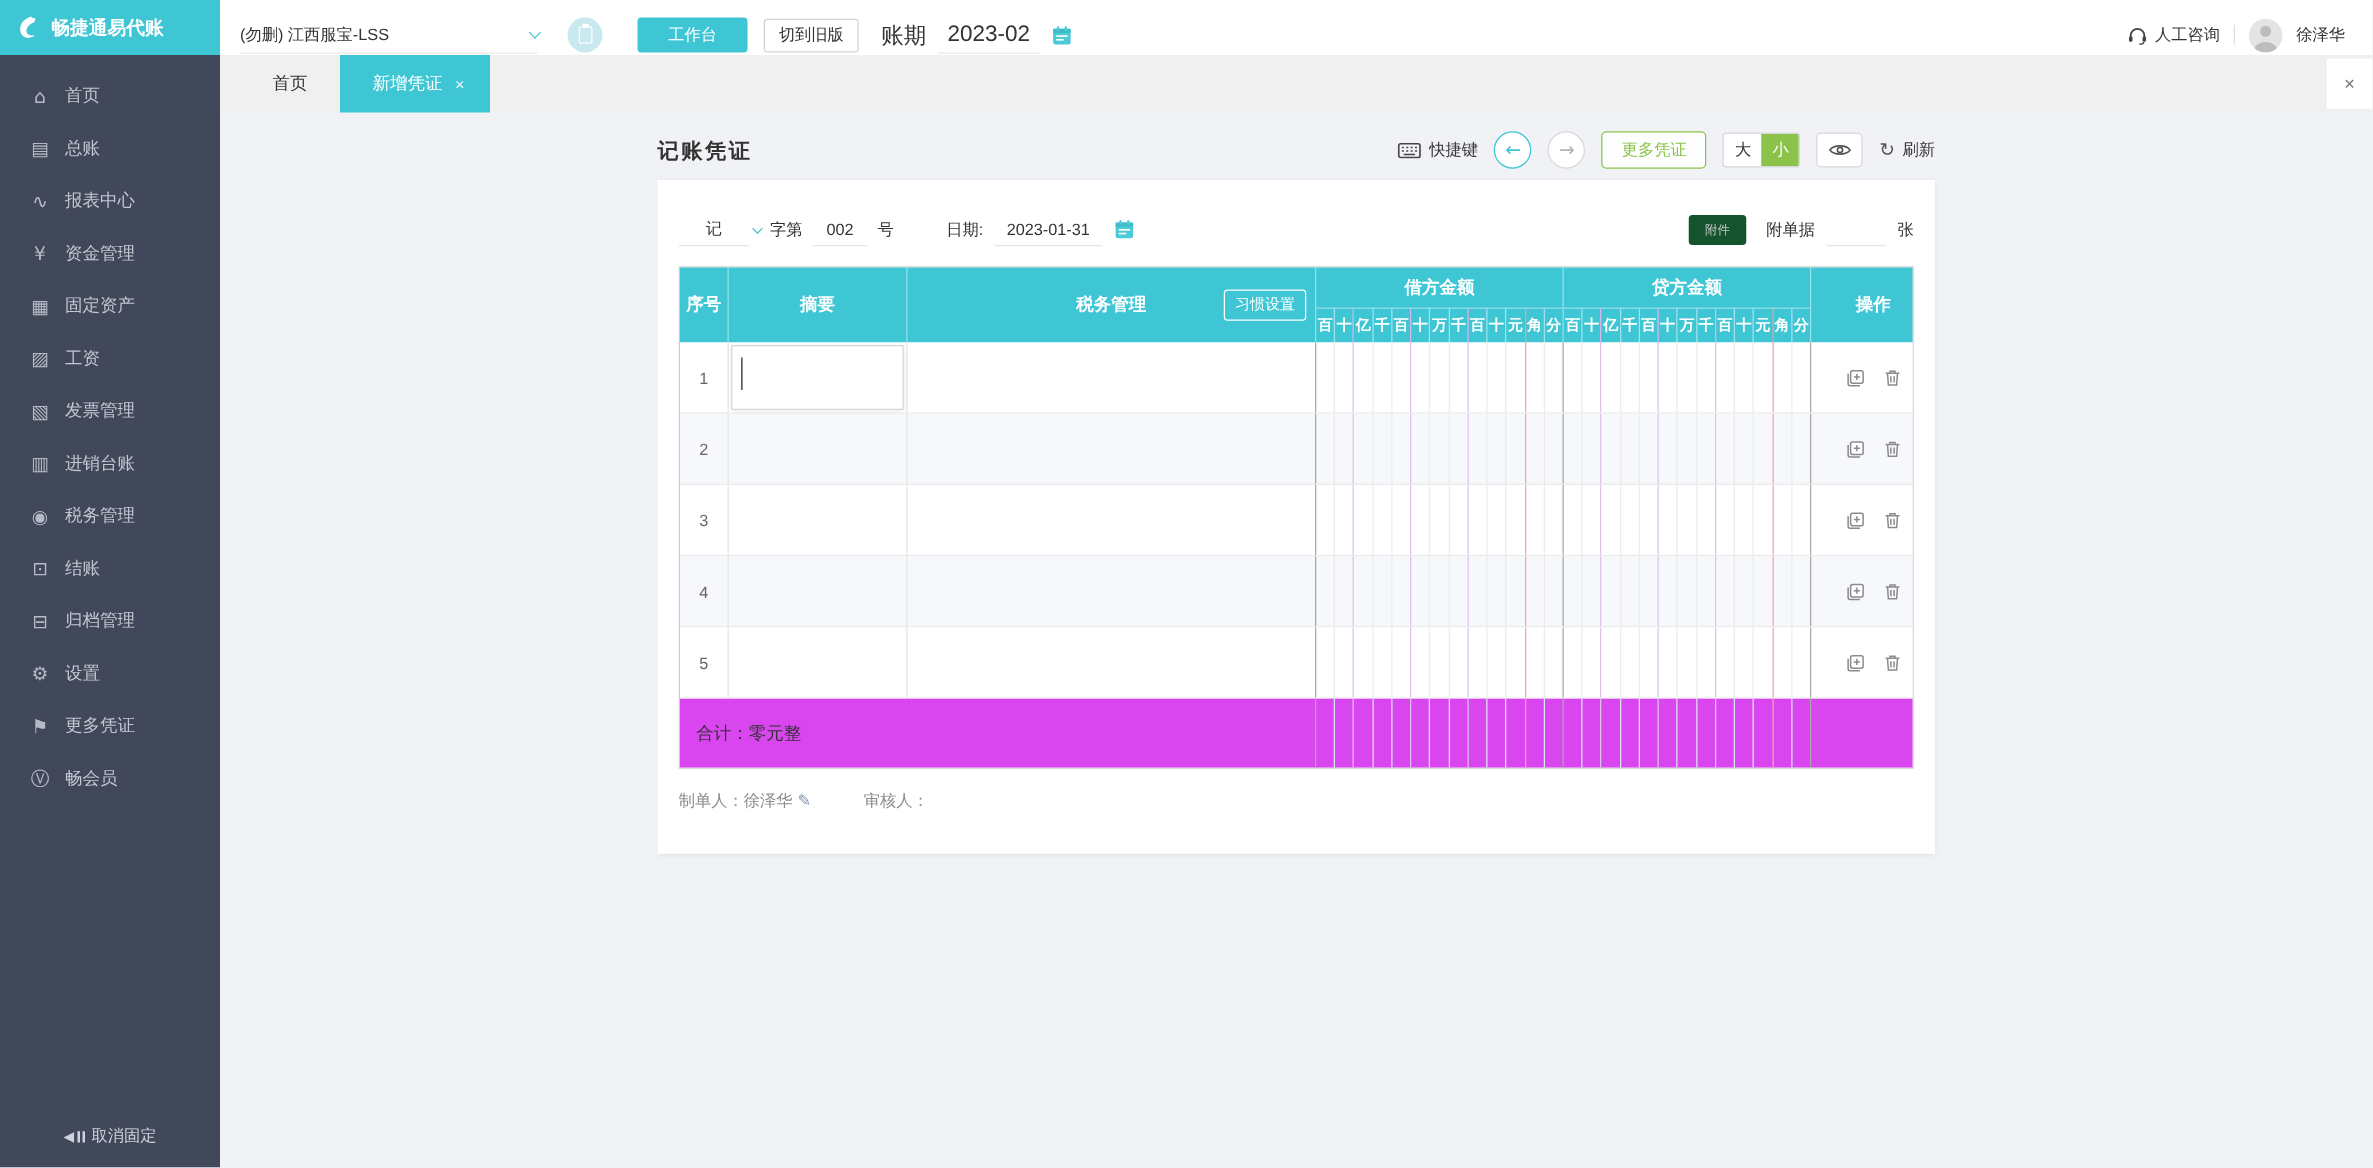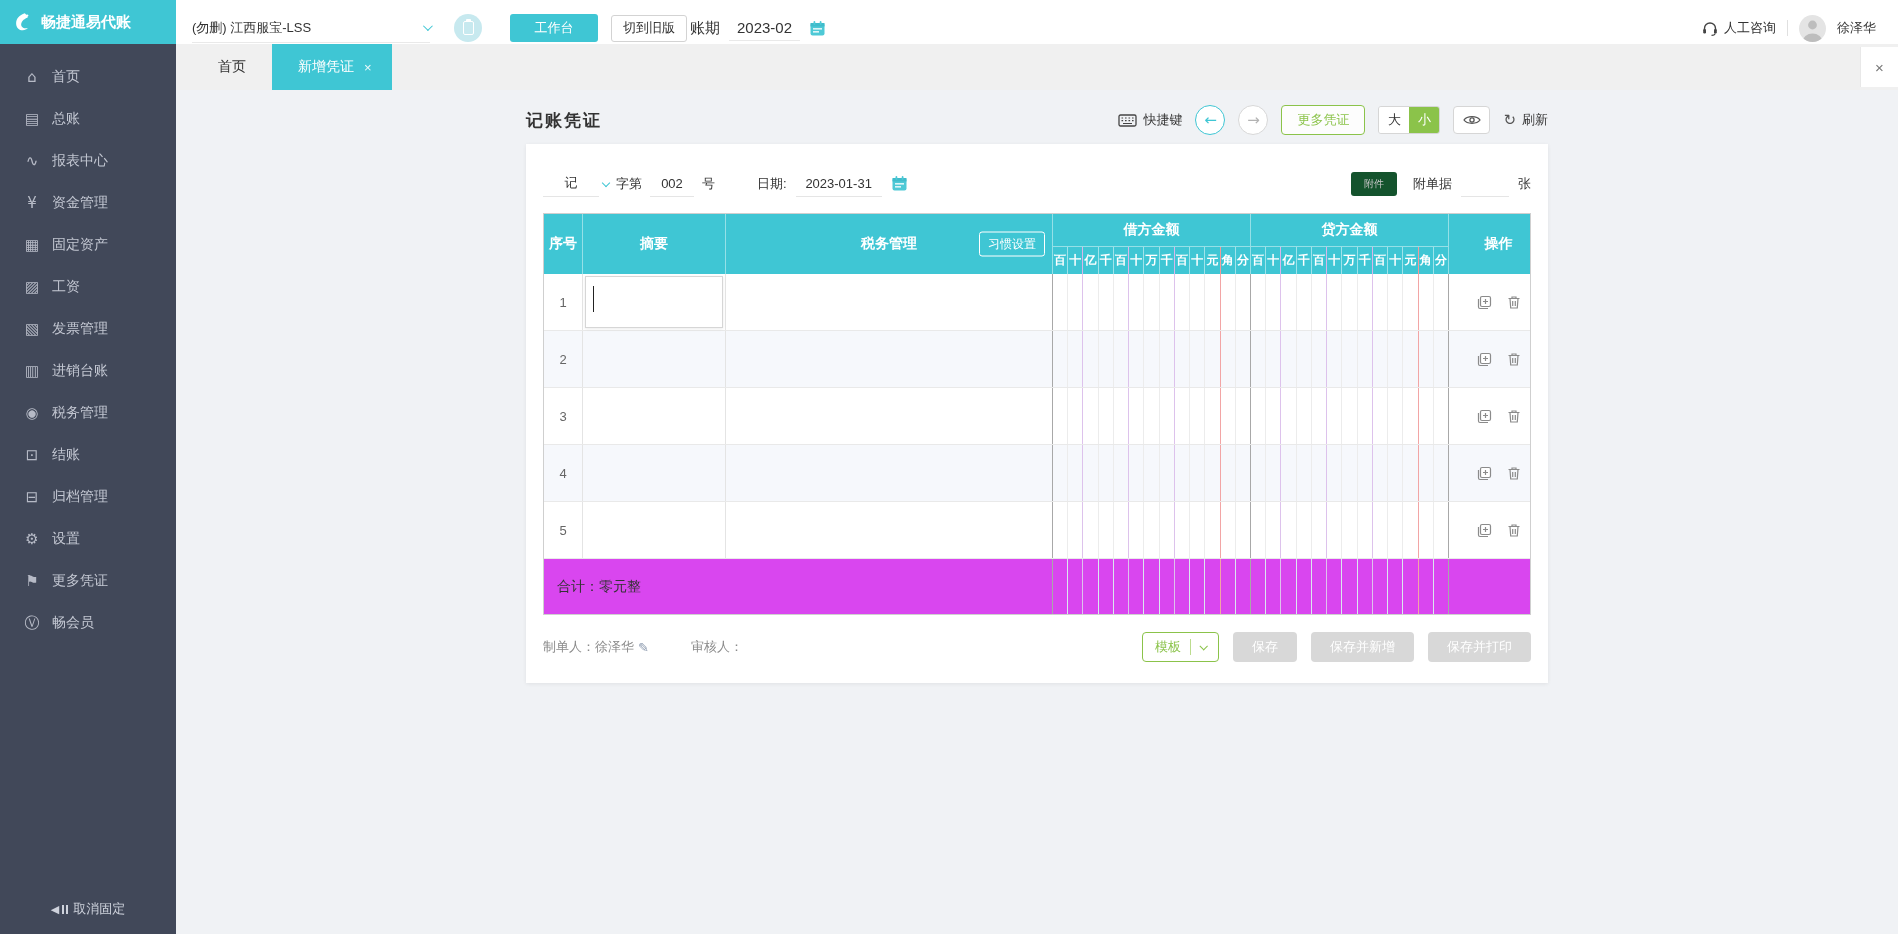--- a/index.html
+++ b/index.html
@@ -21,21 +21,21 @@
   .main { flex:1; display:flex; flex-direction:column; min-width:0; }
 
   .topbar { height:44px; background:#fff; display:flex; align-items:center; padding:12px 22px 0 16px; flex:none; }
   .acct { width:238px; height:30px; display:flex; align-items:center; justify-content:space-between; border-bottom:1px solid #e9e9e9; font-size:13px; cursor:pointer; }
   .chev { display:inline-block; width:7px; height:7px; border-right:1.6px solid #3fc6d4; border-bottom:1.6px solid #3fc6d4; transform:rotate(45deg) translateY(-2px); }
   .clip-circle { width:28px; height:28px; border-radius:50%; background:#c7e9ef; margin-left:24px; display:flex; align-items:center; justify-content:center; cursor:pointer; flex:none; }
   .clip { width:11px; height:14px; border:1.6px solid #fff; border-radius:2px; position:relative; }
   .clip::before { content:""; position:absolute; left:2px; right:2px; top:-3px; height:3px; background:#fff; border-radius:1px; }
   .btn-workbench { margin-left:28px; width:88px; height:28px; background:#3fc6d4; color:#fff; border:none; border-radius:3px; font-size:13px; cursor:pointer; }
   .btn-old { margin-left:13px; height:27px; padding:0 11px; background:#fff; border:1px solid #d3d3d3; border-radius:3px; font-size:13px; color:#333; cursor:pointer; }
-  .period { margin-left:3px; display:flex; align-items:center; font-size:15px; gap:9px; }
+  .period { margin-left:18px; display:flex; align-items:center; font-size:18px; gap:9px; }
   .period-value { padding:4px 8px; border-bottom:1px solid #e9e9e9; cursor:pointer; }
   .topbar-right { margin-left:auto; display:flex; align-items:center; gap:11px; font-size:13px; }
   .tb-divider { width:1px; height:16px; background:#e0e0e0; }
   .avatar { width:27px; height:27px; border-radius:50%; background:#e4e4e4; display:flex; align-items:flex-end; justify-content:center; overflow:hidden; cursor:pointer; }
   .support { display:flex; align-items:center; gap:6px; cursor:pointer; }
 
   .tabbar { height:46px; background:#f0f0f0; display:flex; align-items:stretch; position:relative; flex:none; }
   .tab { display:flex; align-items:center; padding:0 26px; font-size:14px; cursor:pointer; }
   .tab-home { margin-left:16px; color:#333; }
   .tab-active { background:#3fc6d4; color:#fff; gap:10px; padding:0 20px 0 26px; }
@@ -641,27 +641,17 @@
             </div>
           <div class="c-act"></div>
         </div>
       </div>
 
       <div class="card-footer">
         <span>制单人：</span>
         <span>徐泽华</span>
         <span class="pencil">✎</span>
         <span class="auditor">审核人：</span>
-        <span class="cf-right">
-          <button class="btn-template">
-            <span>模板</span>
-            <span class="tpl-div"></span>
-            <i class="chev-green"></i>
-          </button>
-          <button class="btn-gray">保存</button>
-          <button class="btn-gray">保存并新增</button>
-          <button class="btn-gray">保存并打印</button>
-        </span>
       </div>
 
     </div>
   </div>
 </div>
 
 </body></html>

